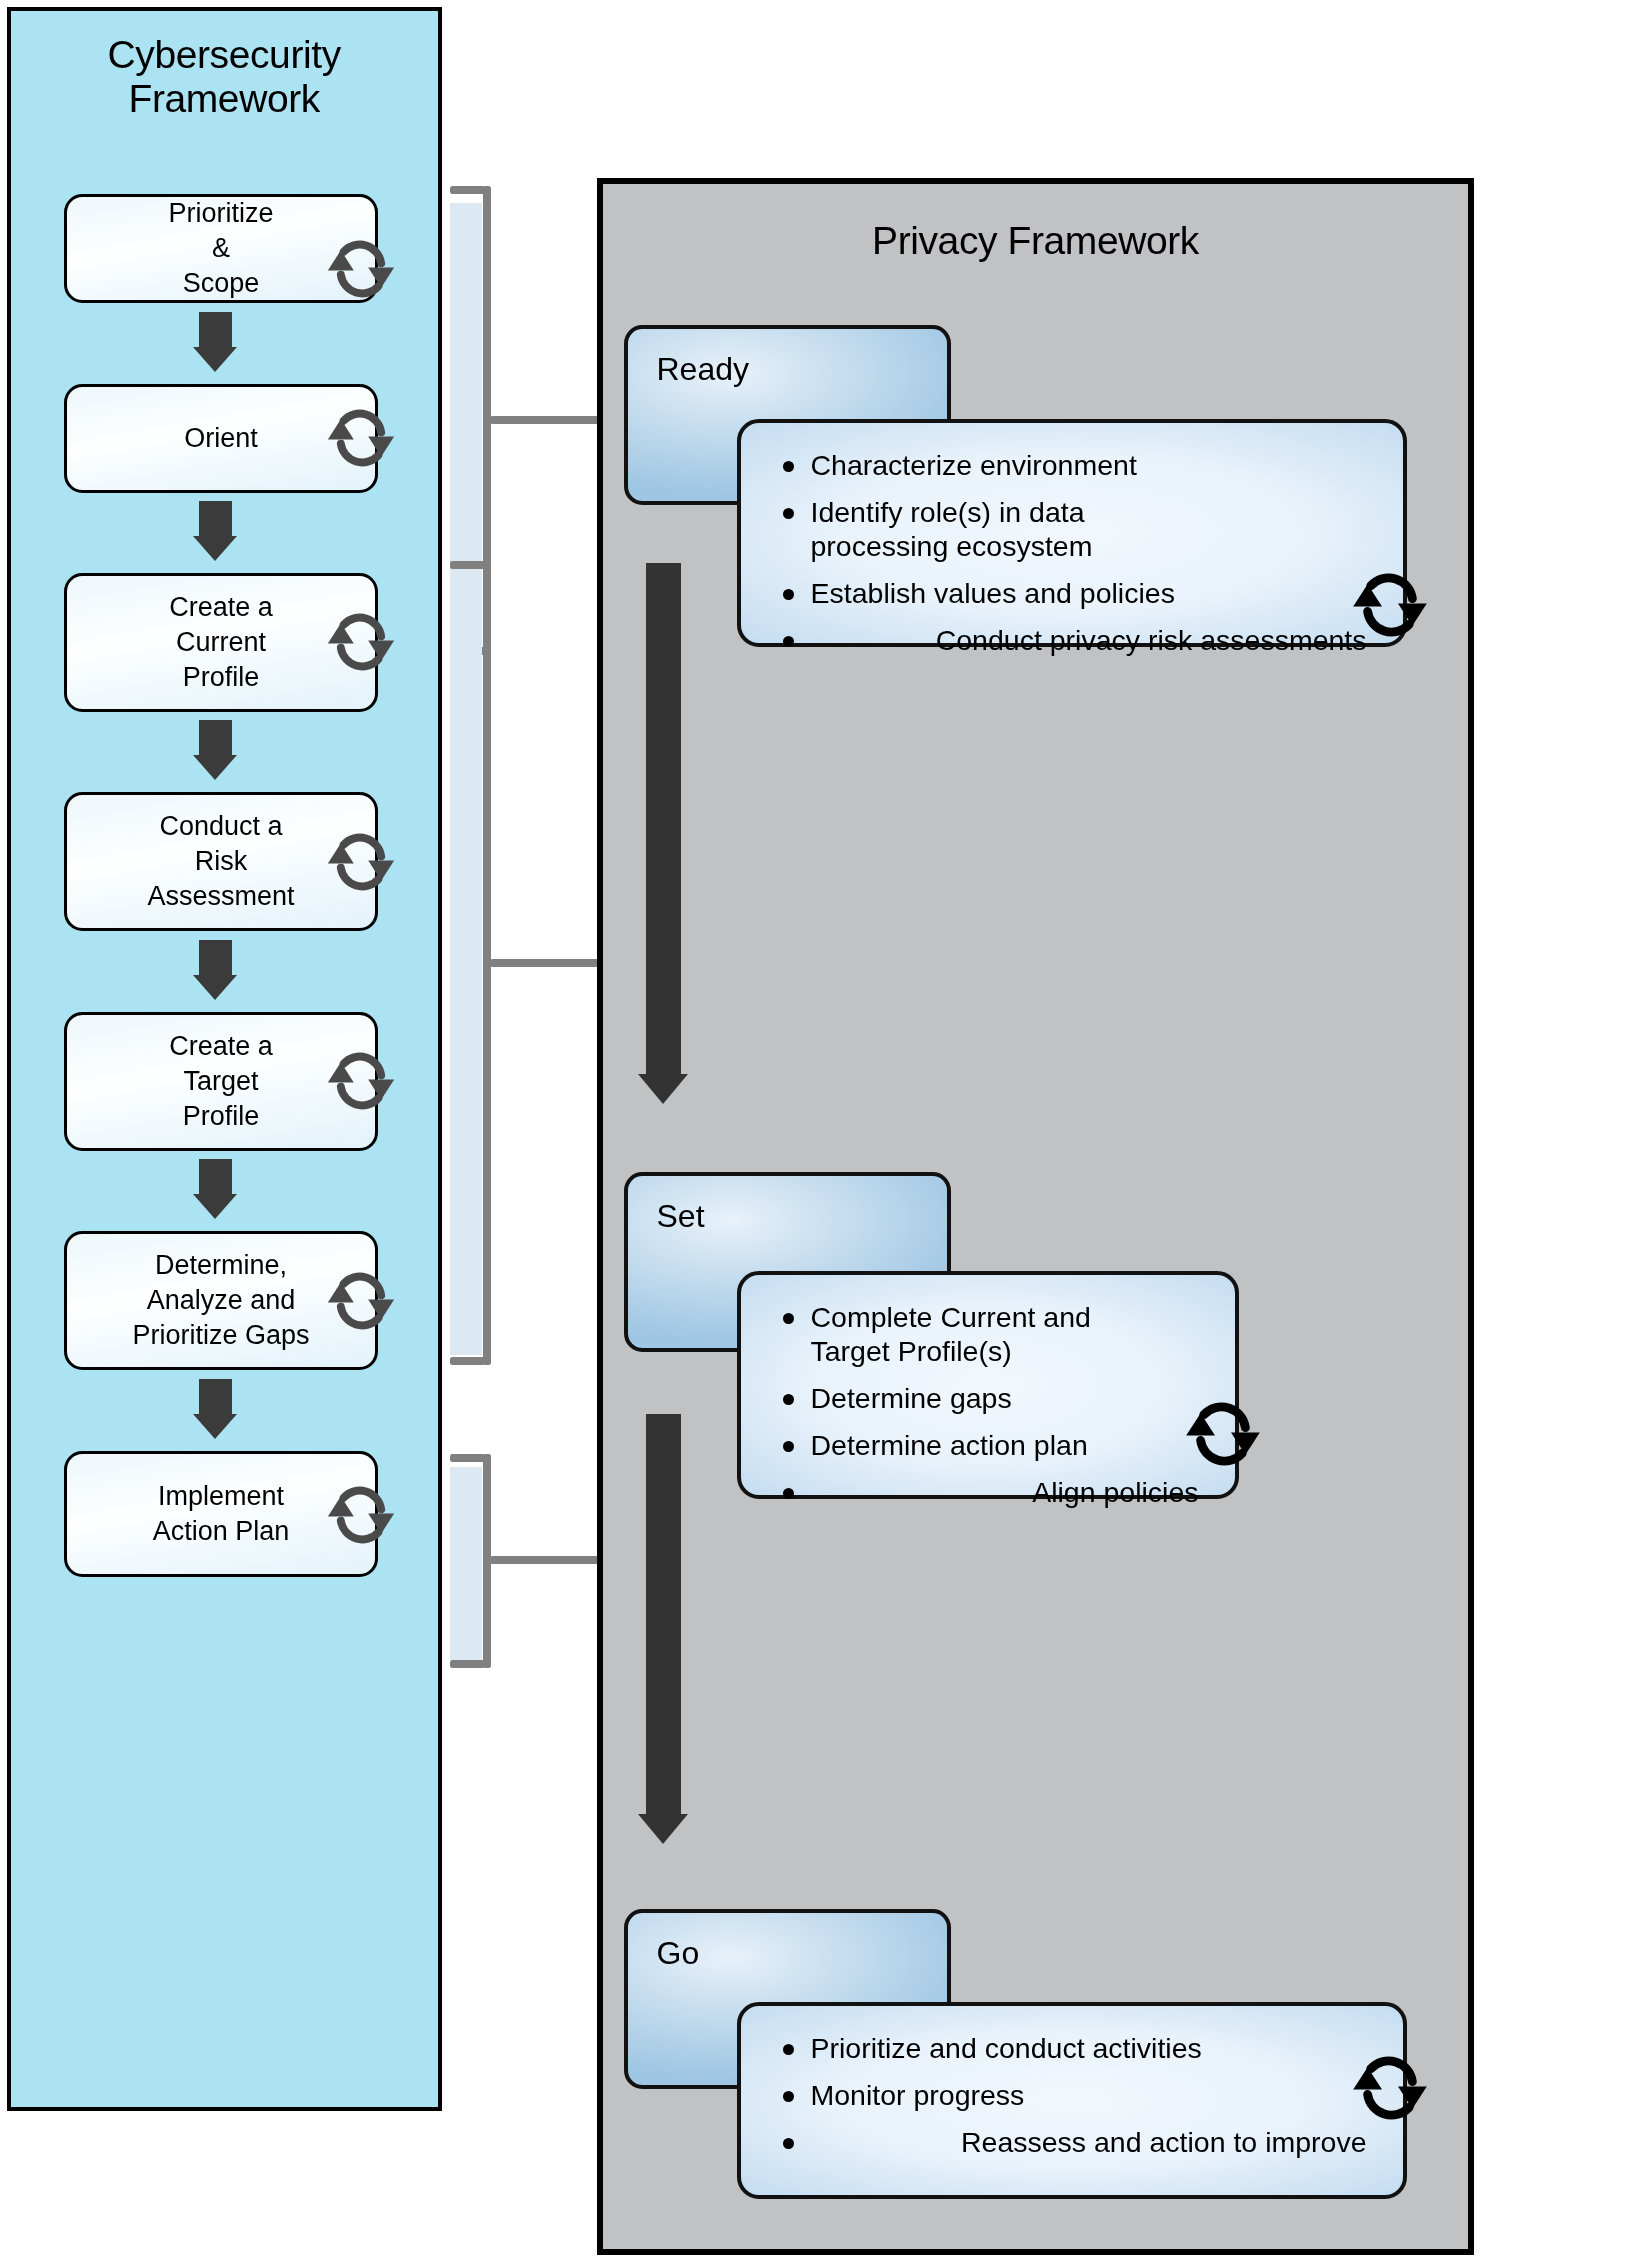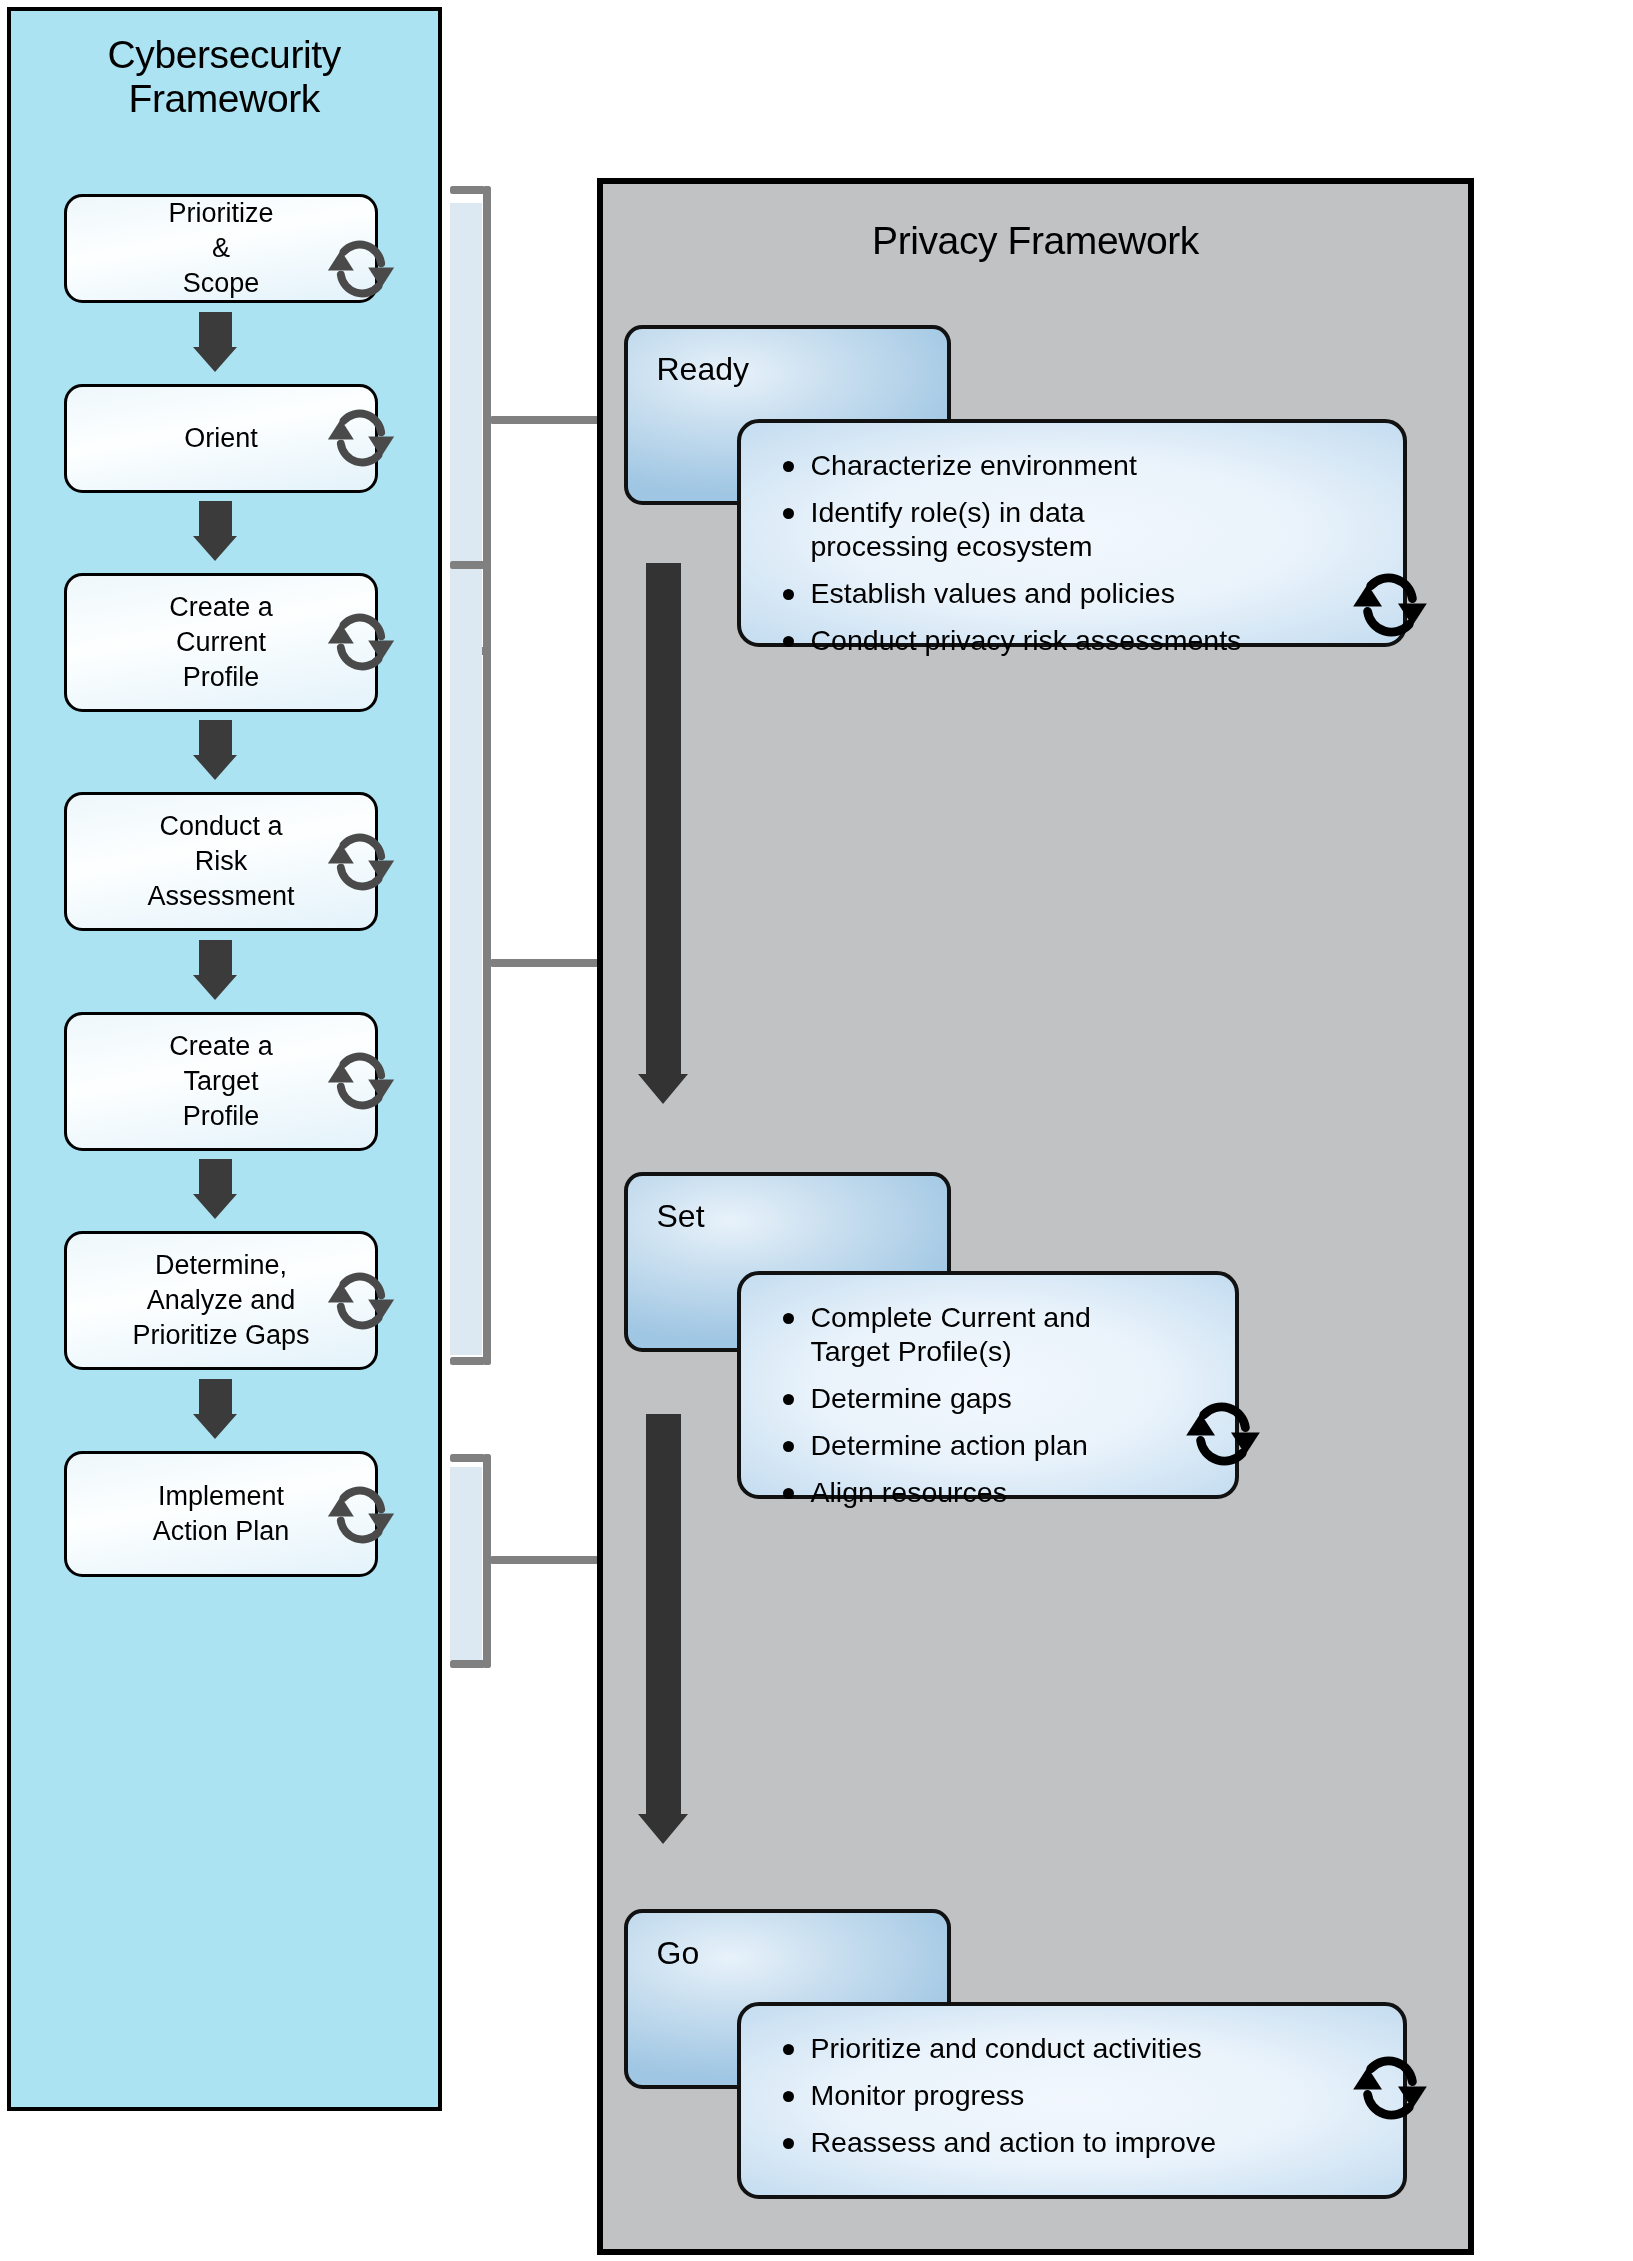--- a/index.html
+++ b/index.html
@@ -73,21 +73,21 @@
     position:absolute;
     border:4.2px solid #111;border-radius:22px;box-sizing:border-box;
     background:radial-gradient(ellipse 78% 78% at 50% 50%,#f1f7fd 0%,#eaf3fb 44%,#bcd8ee 100%);
     padding:18.4px 28.5px 18.4px 28.5px;
   }
   .pf-card ul{list-style:none;margin:8px;padding:0;}
   .pf-card li{
     font-size:28.5px;line-height:1.18;margin:0 0 13.4px 0;
     padding-left:33px;position:relative;
   }
-  .pf-card li:last-child{margin-bottom:0;}
+  .pf-card li:last-child{margin-bottom:0;text-align:right;}
   .pf-card li::before{
     content:"";position:absolute;left:5px;top:11.7px;
     width:11px;height:11px;border-radius:50%;background:#000;
   }
 
   
   .pf-arrow{position:absolute;width:50px;}
   .pf-arrow .shaft{background:#333;width:35px;margin:0 auto;}
   .pf-arrow .head{
     width:0;height:0;margin:0 auto;
@@ -262,21 +262,21 @@
 </div>
 
 <div class="pf-tab" style="left:624px;top:1172px;height:180px;padding-left:28px;">
   <span>Set</span>
 </div>
 <div class="pf-card" style="left:737px;top:1271px;width:502px;height:228px;">
   <ul>
     <li style="max-width:352px;">Complete Current and Target Profile(s)</li>
     <li>Determine gaps</li>
     <li>Determine action plan</li>
-    <li>Align resources</li>
+    <li>Align policies</li>
   </ul>
 </div>
 <div class="cycle" style="left:1183px;top:1394px;">
   <svg width="80" height="80" viewBox="0 0 100 100">
     <path d="M22,58 A30,30 0 0 0 74,74" fill="none" stroke="#000" stroke-width="11" stroke-linecap="round"></path>
     <path d="M78,42 A30,30 0 0 0 26,26" fill="none" stroke="#000" stroke-width="11" stroke-linecap="round"></path>
     <polygon points="22,24 40,52 4,52" fill="#000"></polygon>
     <polygon points="78,76 60,48 96,48" fill="#000"></polygon>
   </svg>
 </div>

